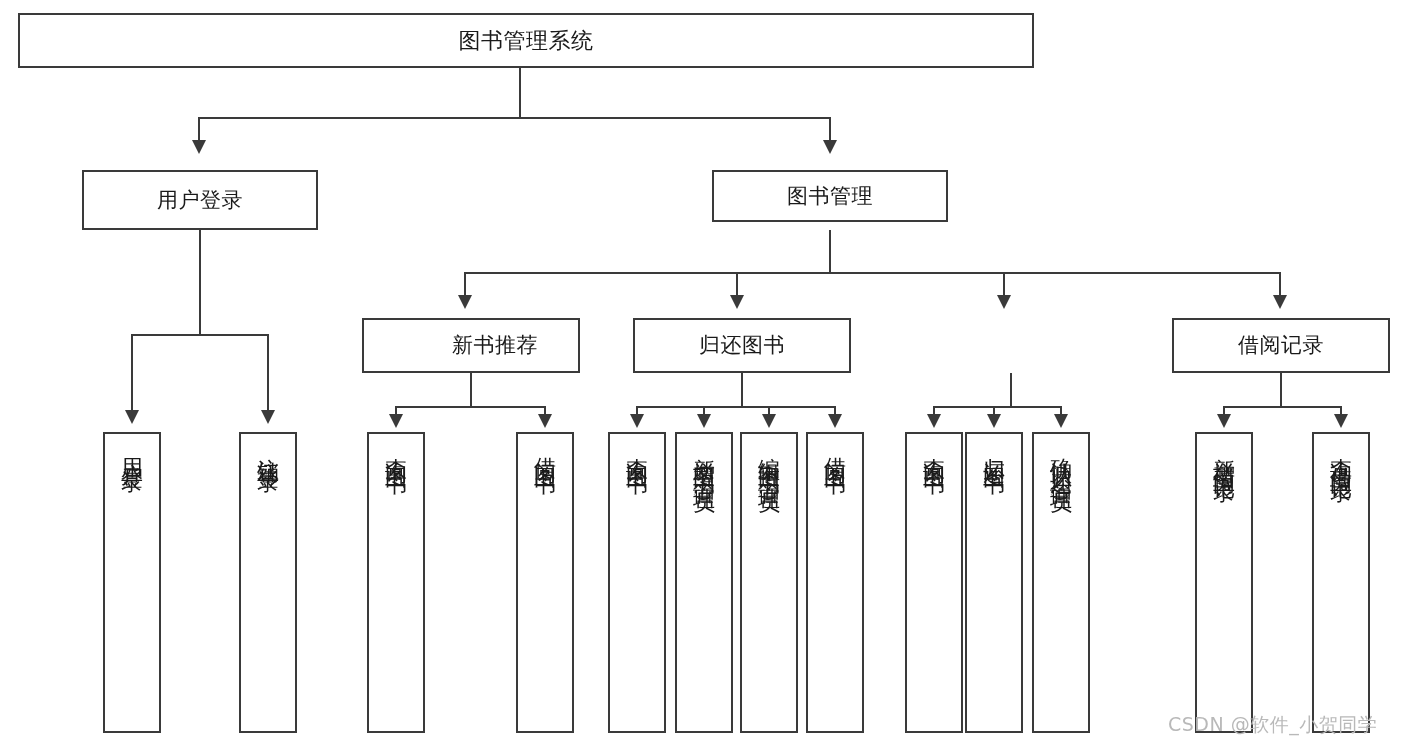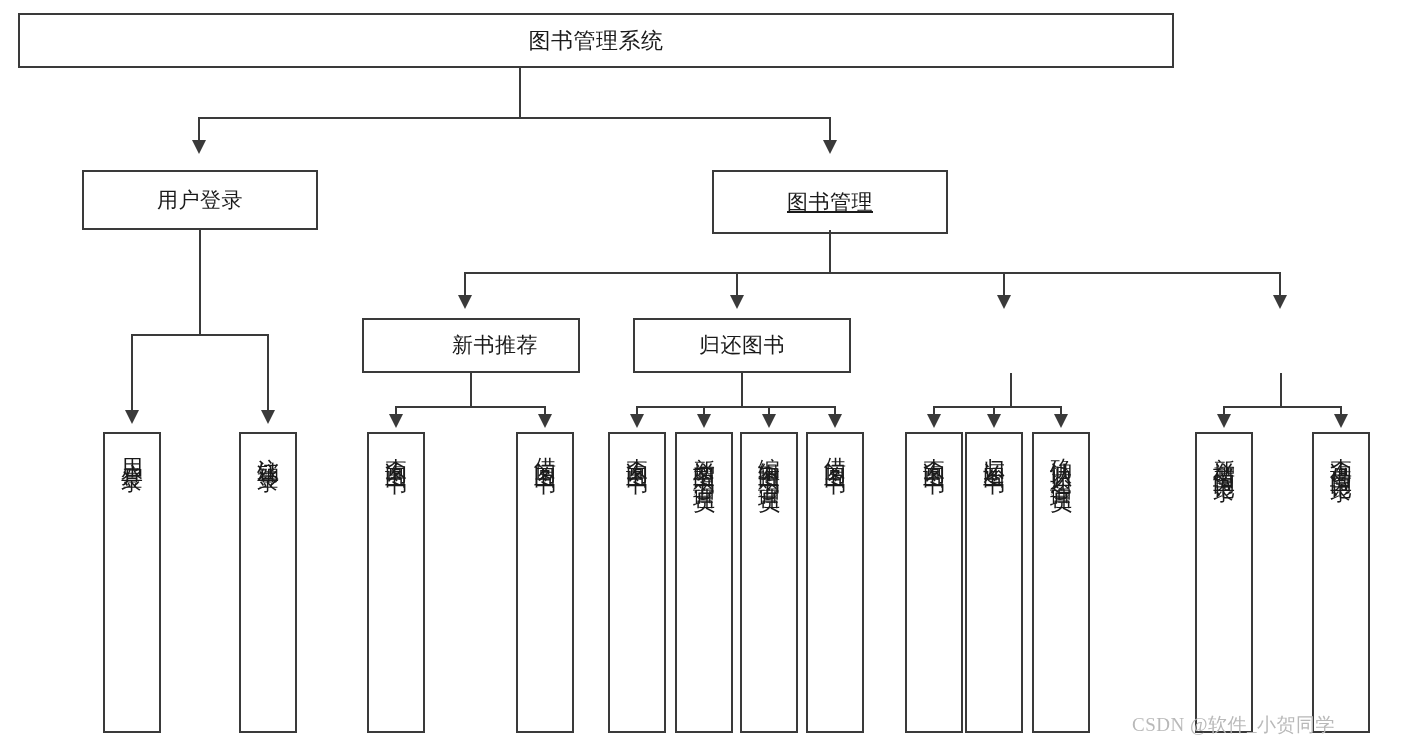--- a/index.html
+++ b/index.html
@@ -76,38 +76,38 @@
     letter-spacing:0.5px;
     white-space:nowrap;
     pointer-events:none;
   }
 </style>
 </head>
 <body>
 
 <div id="canvas">
 
-  <div class="node h root" style="left:18px;top:13px;width:1156px;height:55px;">
+  <div class="node h root" style="left:18px;top:13px;width:1016px;height:55px;">
     <span class="label">图书管理系统</span>
   </div>
 
   <div class="ln v" style="left:519px;top:68px;height:49px;"></div>
 
   <div class="ln h" style="left:198px;top:117px;width:633px;"></div>
 
   <div class="ln v" style="left:198px;top:117px;height:25px;"></div>
   <div class="arrow" style="left:192px;top:140px;"></div>
   <div class="ln v" style="left:829px;top:117px;height:25px;"></div>
   <div class="arrow" style="left:823px;top:140px;"></div>
 
   <div class="node h" style="left:82px;top:170px;width:236px;height:60px;">
     <span class="label">用户登录</span>
   </div>
 
-  <div class="node h" style="left:712px;top:170px;width:236px;height:64px;text-decoration:underline;">
+  <div class="node h" style="left:712px;top:170px;width:236px;height:52px;">
     <span class="label">图书管理</span>
   </div>
 
   <div class="ln v" style="left:199px;top:230px;height:105px;"></div>
   <div class="ln h" style="left:131px;top:334px;width:137px;"></div>
   <div class="ln v" style="left:131px;top:334px;height:78px;"></div>
   <div class="arrow" style="left:125px;top:410px;"></div>
   <div class="ln v" style="left:267px;top:334px;height:78px;"></div>
   <div class="arrow" style="left:261px;top:410px;"></div>
 
@@ -121,20 +121,23 @@
   <div class="arrow" style="left:997px;top:295px;"></div>
   <div class="ln v" style="left:1279px;top:272px;height:25px;"></div>
   <div class="arrow" style="left:1273px;top:295px;"></div>
 
   <div class="node h" style="left:362px;top:318px;width:218px;height:55px;padding-left:48px;">
     <span class="label">新书推荐</span>
   </div>
   <div class="node h" style="left:633px;top:318px;width:218px;height:55px;">
     <span class="label">归还图书</span>
   </div>
+  <div class="node h" style="left:1172px;top:318px;width:218px;height:55px;">
+    <span class="label">借阅记录</span>
+  </div>
 
   <div class="ln v" style="left:470px;top:373px;height:34px;"></div>
   <div class="ln h" style="left:395px;top:406px;width:150px;"></div>
   <div class="ln v" style="left:395px;top:406px;height:10px;"></div>
   <div class="arrow" style="left:389px;top:414px;"></div>
   <div class="ln v" style="left:544px;top:406px;height:10px;"></div>
   <div class="arrow" style="left:538px;top:414px;"></div>
 
   <div class="ln v" style="left:741px;top:373px;height:34px;"></div>
   <div class="ln h" style="left:636px;top:406px;width:199px;"></div>
@@ -200,15 +203,15 @@
     <span class="label">确认归还（管理员）</span>
   </div>
 
   <div class="node v" style="left:1195px;top:432px;width:58px;height:301px;">
     <span class="label">新增借阅记录</span>
   </div>
   <div class="node v" style="left:1312px;top:432px;width:58px;height:301px;">
     <span class="label">查询借阅记录</span>
   </div>
 
-  <div id="watermark" style="left:1132px;top:712px;font-family:Liberation Serif, serif;">CSDN @软件_小贺同学</div>
+  <div id="watermark" style="left:1168px;top:712px;">CSDN @软件_小贺同学</div>
 
 </div>
 
 </body></html>

